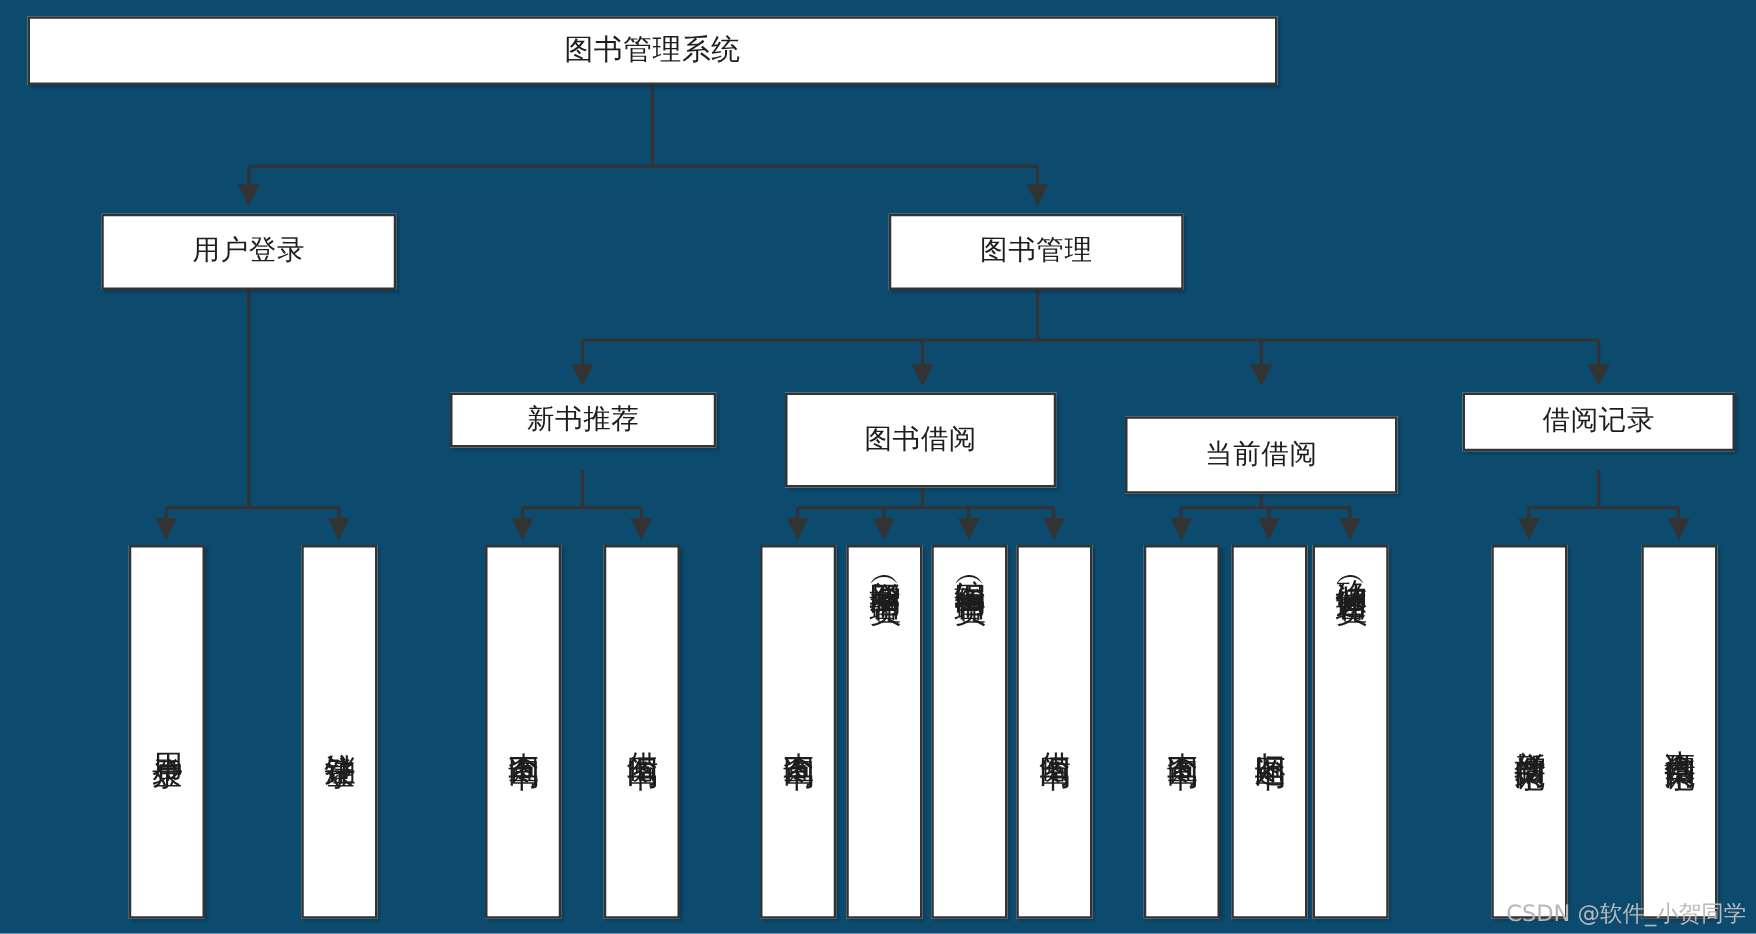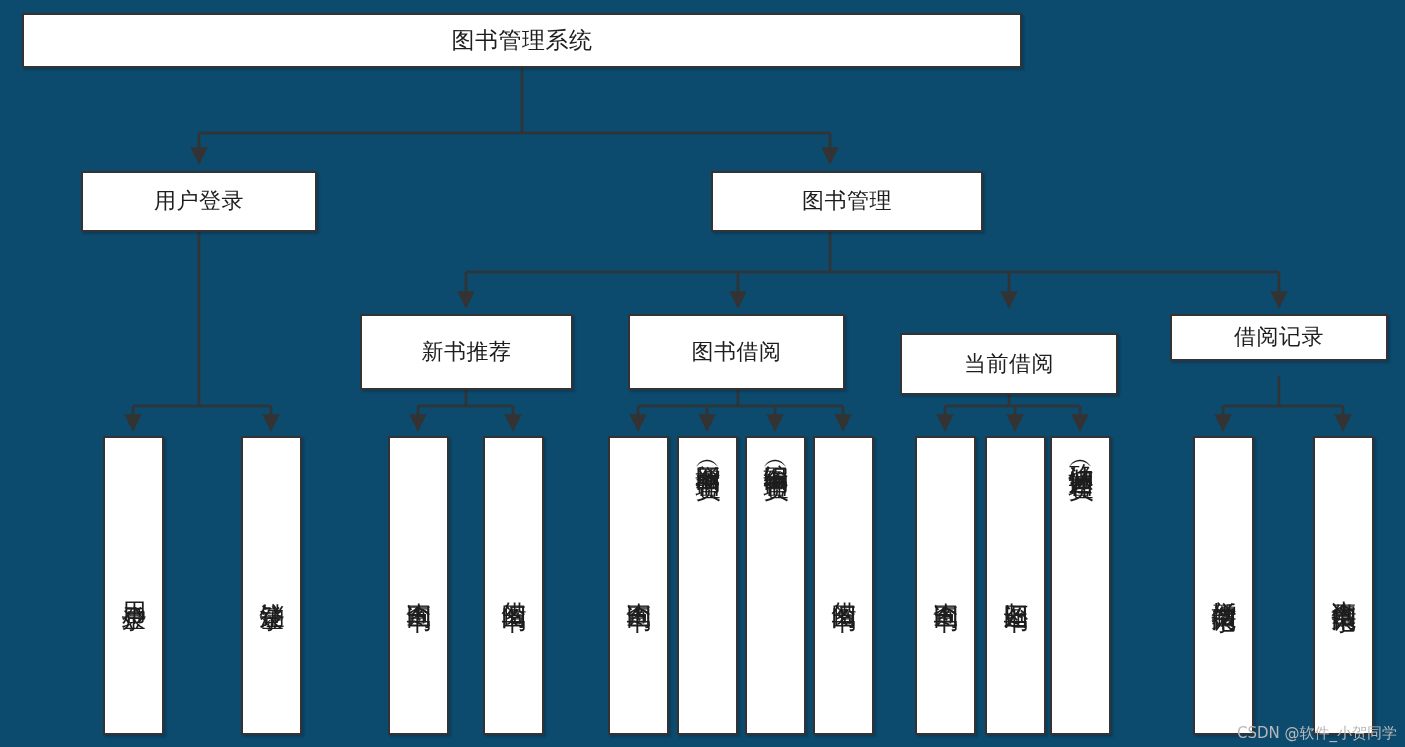--- a/index.html
+++ b/index.html
@@ -61,21 +61,21 @@
     white-space: nowrap;
   }
   .node.vertical.centered {
     align-items: center;
     padding-top: 0;
   }
   .watermark {
     position: absolute;
     right: 8px;
     bottom: 4px;
-    font-size: 15px;
+    font-size: 18px;
     color: #b8b8b8;
     white-space: nowrap;
   }
 </style>
 </head>
 <body>
 
 <div id="canvas">
 
   <svg class="lines" viewBox="0 0 1405 747">
@@ -129,25 +129,25 @@
   </svg>
 
   <div class="node horizontal root" style="left:22px; top:13px; width:1000px; height:55px;">
     <span class="label">图书管理系统</span>
   </div>
 
   <div class="node horizontal" style="left:81px; top:171px; width:236px; height:61px;">
     <span class="label">用户登录</span>
   </div>
 
-  <div class="node horizontal" style="left:711px; top:171px; width:272px; height:61px;">
+  <div class="node horizontal" style="left:711px; top:171px; width:236px; height:61px;">
     <span class="label">图书管理</span>
   </div>
 
-  <div class="node horizontal" style="left:360px; top:314px; width:213px; height:76px;">
+  <div class="node horizontal" style="left:360px; top:314px; width:213px; height:44px;">
     <span class="label">新书推荐</span>
   </div>
 
   <div class="node horizontal" style="left:628px; top:314px; width:217px; height:76px;">
     <span class="label">图书借阅</span>
   </div>
 
   <div class="node horizontal" style="left:900px; top:314px; width:218px; height:62px;margin-top:19px;">
     <span class="label">当前借阅</span>
   </div>

